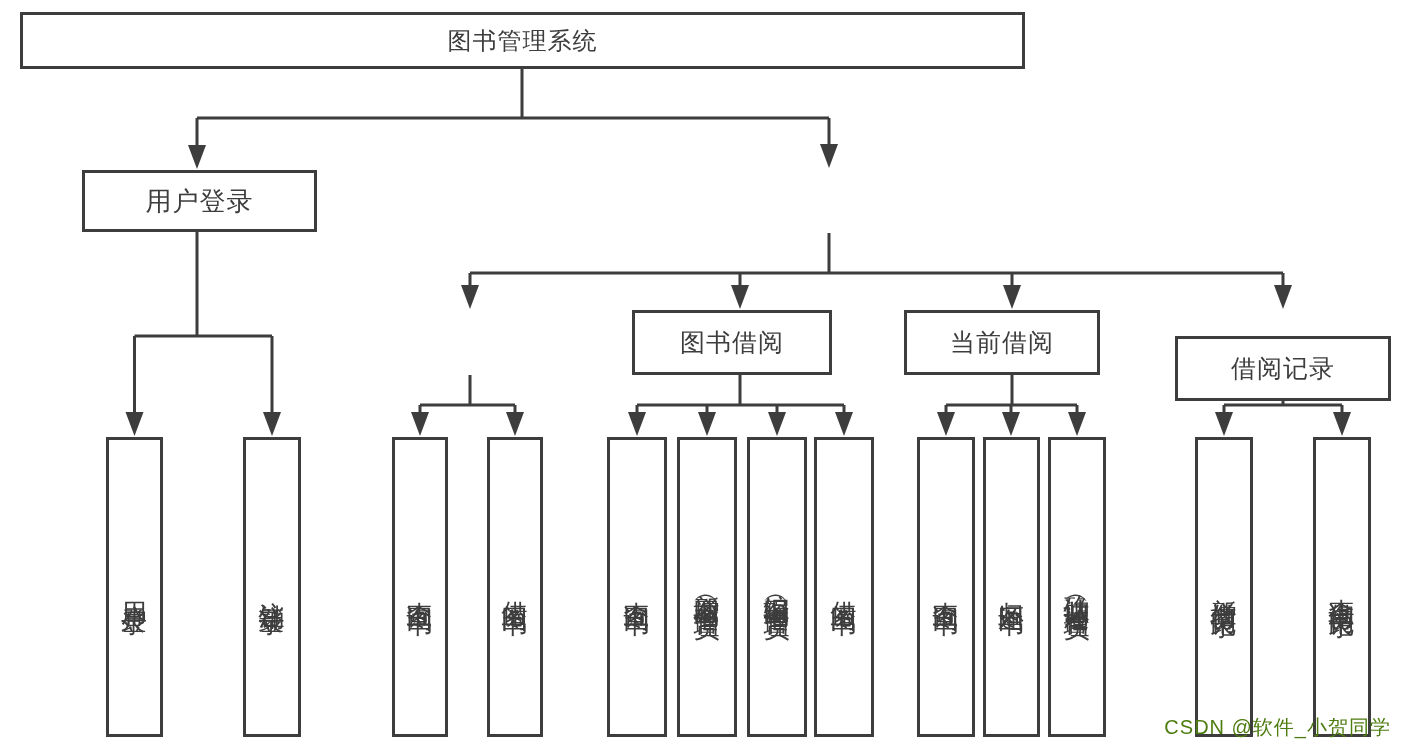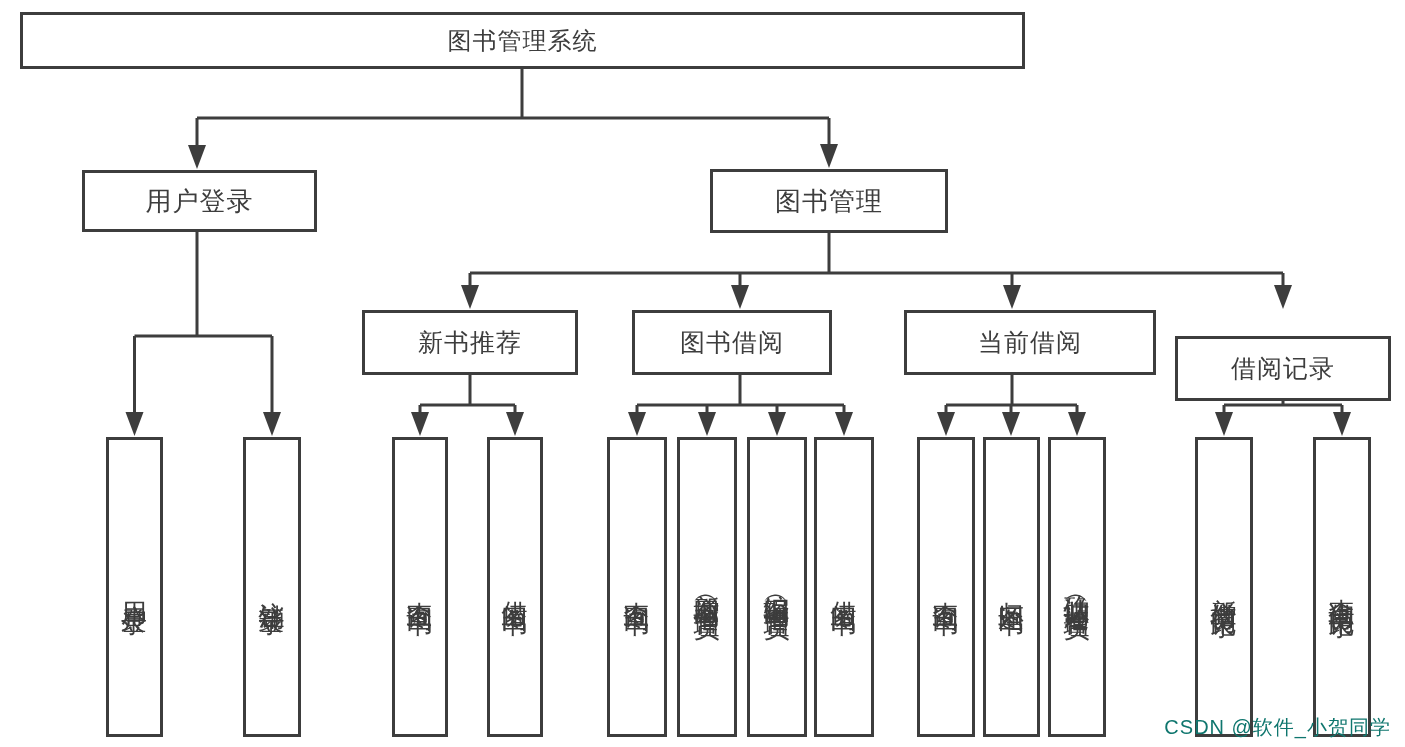--- a/index.html
+++ b/index.html
@@ -44,21 +44,21 @@
     letter-spacing: 3px;
     line-height: 1;
     padding: 4px 0;
   }
   .watermark {
     position: absolute;
     right: 14px;
     bottom: 6px;
     font-size: 20px;
     letter-spacing: 1px;
-    color: #0f766e;
+    color: #4d7c0f;
     white-space: nowrap;
   }
 </style>
 </head>
 <body>
 
 <div class="canvas">
 
   <svg class="connectors" viewBox="0 0 1405 747" xmlns="http://www.w3.org/2000/svg">
     <g stroke="#3d3d3d" stroke-width="3" fill="none">
@@ -89,25 +89,23 @@
       <polygon points="1002,412 1020,412 1011,436"></polygon>
       <polygon points="1068,412 1086,412 1077,436"></polygon>
       <polygon points="1215,412 1233,412 1224,436"></polygon>
       <polygon points="1333,412 1351,412 1342,436"></polygon>
     </g>
   </svg>
 
   <div class="box root-box" style="left:20px; top:12px; width:1005px; height:57px;">图书管理系统</div>
 
   <div class="box lvl2-box" style="left:82px; top:170px; width:235px; height:62px;">用户登录</div>
-  <div class="box lvl2-box" style="left:710px; top:169px; width:238px; height:64px;">图书管理</div>
 
-  <div class="box lvl3-box" style="left:362px; top:310px; width:216px; height:65px;">新书推荐</div>
   <div class="box lvl3-box" style="left:632px; top:310px; width:200px; height:65px;">图书借阅</div>
-  <div class="box lvl3-box" style="left:904px; top:310px; width:252px; height:65px;">当前借阅</div>
+  <div class="box lvl3-box" style="left:904px; top:310px; width:196px; height:65px;">当前借阅</div>
   <div class="box lvl3-box" style="left:1175px; top:310px; width:216px; height:65px;margin-top:26px;">借阅记录</div>
 
   <div class="box leaf-box" style="left:106px; top:437px; width:57px; height:300px;">用户登录</div>
   <div class="box leaf-box" style="left:243px; top:437px; width:58px; height:300px;">注销登录</div>
 
   <div class="box leaf-box" style="left:392px; top:437px; width:56px; height:300px;">查询图书</div>
   <div class="box leaf-box" style="left:487px; top:437px; width:56px; height:300px;">借阅图书</div>
 
   <div class="box leaf-box" style="left:607px; top:437px; width:60px; height:300px;">查询图书</div>
   <div class="box leaf-box" style="left:677px; top:437px; width:60px; height:300px;">新增图书（管理员）</div>

